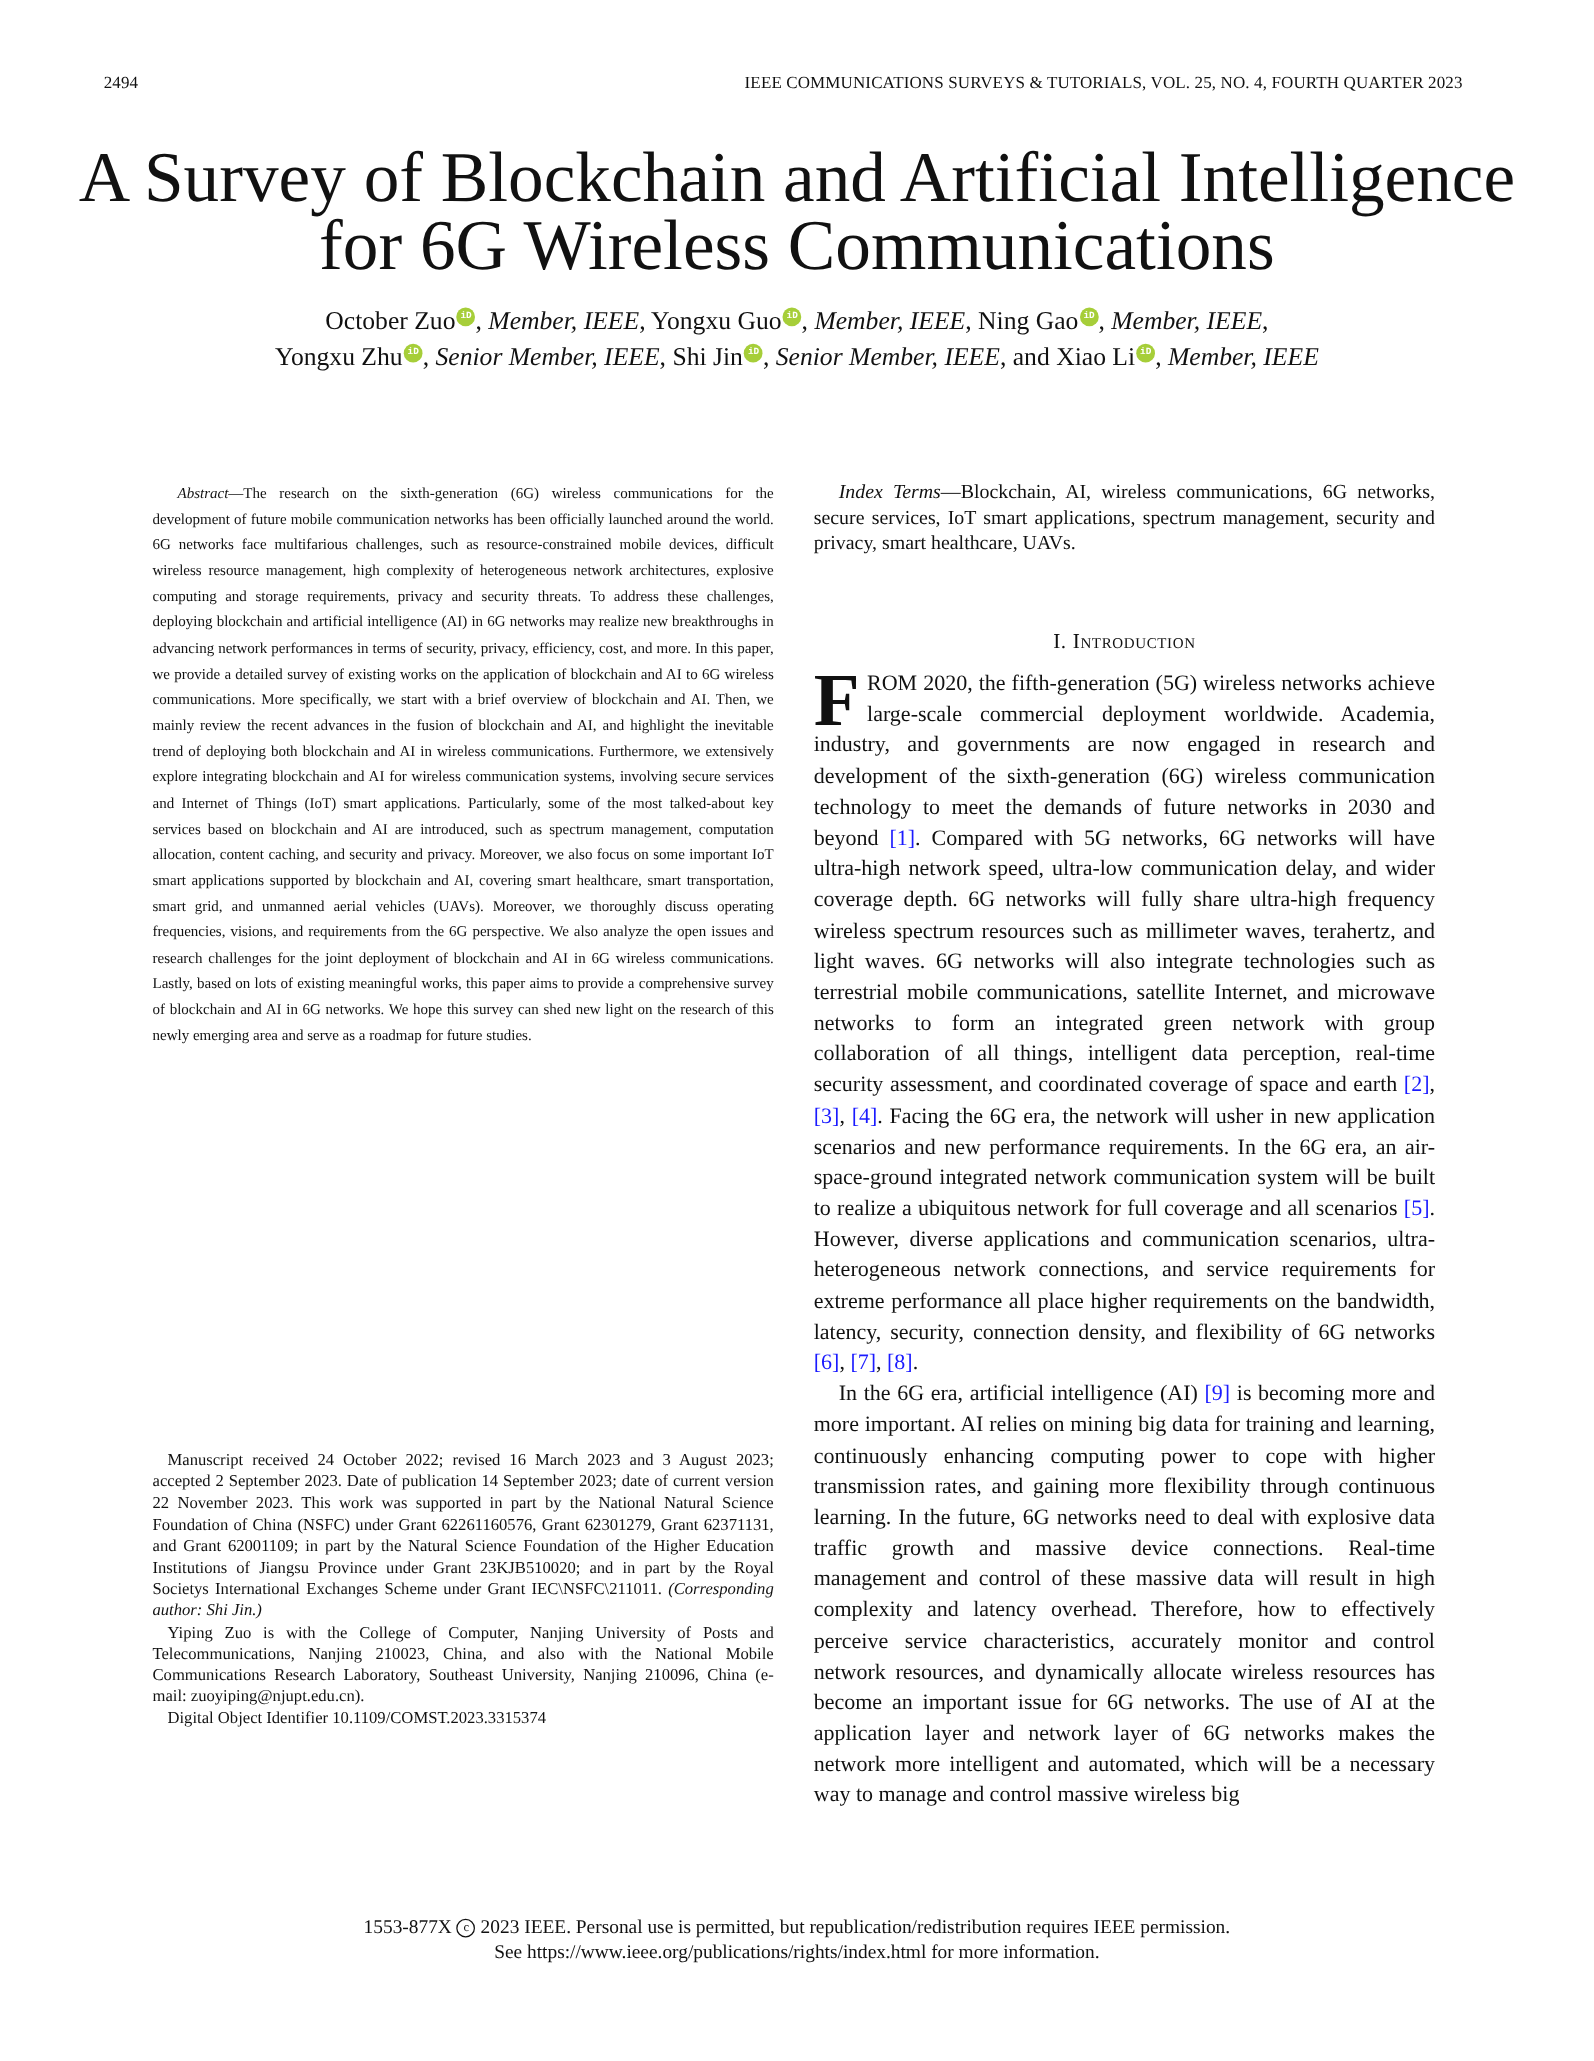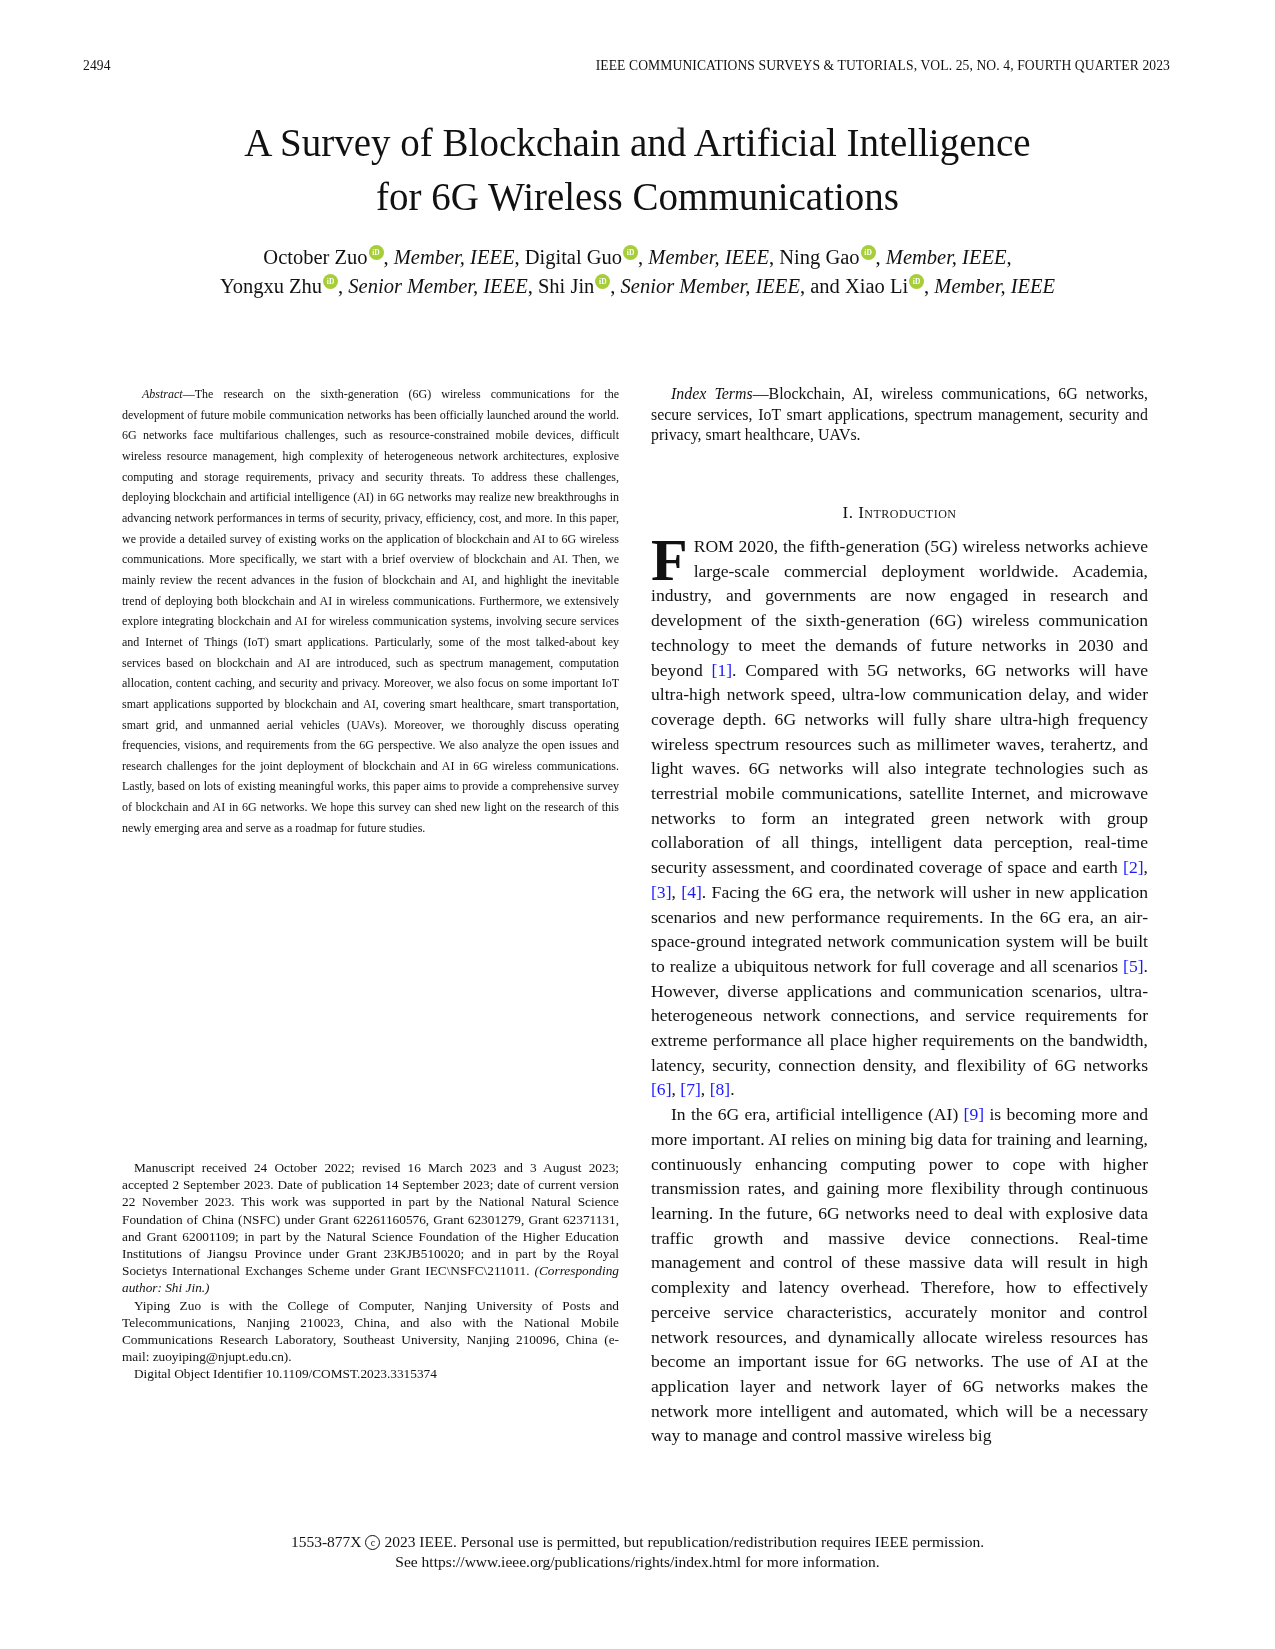--- a/index.html
+++ b/index.html
@@ -7,30 +7,30 @@
     width: 1275px; height: 1649px; position: relative; overflow: hidden;
     font-family: "Liberation Serif", "DejaVu Serif", serif; color: #111;
   }
   .running-head {
     position: absolute; top: 58px; left: 83px; right: 105px;
     display: flex; justify-content: space-between;
     font-size: 13.6px; letter-spacing: 0.1px;
   }
   .title {
     position: absolute; top: 116px; left: 0; right: 0; text-align: center;
-    font-size: 39px; line-height: 54px; font-weight: normal; margin: 0;
+    font-size: 57px; line-height: 54px; font-weight: normal; margin: 0;
   }
   .authors {
     position: absolute; top: 243px; left: 0; right: 0; text-align: center;
     font-size: 20.5px; line-height: 29px;
   }
   .authors i { font-style: italic; margin-top: 40px; }
   .orcid {
     display: inline-block; width: 15px; height: 15px; border-radius: 50%;
-    background: #a6ce39; color: #fff; font-family: Liberation Serif, serif;
+    background: #a6ce39; color: #fff; font-family: Liberation Mono, monospace;
     font-size: 7.5px; font-weight: bold; line-height: 15px; text-align: center;
     vertical-align: 9px; margin-left: 1px;
   }
   .col { position: absolute; width: 497px; text-align: justify; }
   .col-left { left: 122px; }
   .col-right { left: 651px; }
   .abstract {
     top: 384px; font-size: 12px; line-height: 20.65px; font-weight: normal;
     text-indent: 20px; margin: 0;
     hyphens: manual;
@@ -79,21 +79,21 @@
   <span>IEEE COMMUNICATIONS SURVEYS &amp; TUTORIALS, VOL. 25, NO. 4, FOURTH QUARTER 2023</span>
 </div>
 
 <h1 class="title">
   <span>A Survey of Blockchain and Artificial Intelligence</span><br>
   <span>for 6G Wireless Communications</span>
 </h1>
 
 <div class="authors">
   <span>October Zuo</span><span class="orcid">iD</span>, <i>Member, IEEE</i>,
-  <span>Digital Guo</span><span class="orcid">iD</span>, <i>Member, IEEE</i>,
+  <span>Yongxu Guo</span><span class="orcid">iD</span>, <i>Member, IEEE</i>,
   <span>Ning Gao</span><span class="orcid">iD</span>, <i>Member, IEEE</i>,<br>
   <span>Yongxu Zhu</span><span class="orcid">iD</span>, <i>Senior Member, IEEE</i>,
   <span>Shi Jin</span><span class="orcid">iD</span>, <i>Senior Member, IEEE</i>,
   <span>and</span>
   <span>Xiao Li</span><span class="orcid">iD</span>, <i>Member, IEEE</i>
 </div>
 
 <p class="col col-left abstract"><span class="label">Abstract</span><span>—</span><span>The research on the sixth-generation (6G) wire­less communications for the development of future mobile communication networks has been officially launched around the world. 6G networks face multifarious challenges, such as resource-constrained mobile devices, difficult wireless resource management, high complexity of heterogeneous network archi­tectures, explosive computing and storage requirements, privacy and security threats. To address these challenges, deploying blockchain and artificial intelligence (AI) in 6G networks may realize new breakthroughs in advancing network performances in terms of security, privacy, efficiency, cost, and more. In this paper, we provide a detailed survey of existing works on the application of blockchain and AI to 6G wireless communications. More specifically, we start with a brief overview of blockchain and AI. Then, we mainly review the recent advances in the fusion of blockchain and AI, and highlight the inevitable trend of deploying both blockchain and AI in wireless communications. Furthermore, we extensively explore integrating blockchain and AI for wireless communication systems, involving secure services and Internet of Things (IoT) smart applications. Particularly, some of the most talked-about key services based on blockchain and AI are introduced, such as spectrum management, com­putation allocation, content caching, and security and privacy. Moreover, we also focus on some important IoT smart applica­tions supported by blockchain and AI, covering smart healthcare, smart transportation, smart grid, and unmanned aerial vehicles (UAVs). Moreover, we thoroughly discuss operating frequencies, visions, and requirements from the 6G perspective. We also analyze the open issues and research challenges for the joint deployment of blockchain and AI in 6G wireless communica­tions. Lastly, based on lots of existing meaningful works, this paper aims to provide a comprehensive survey of blockchain and AI in 6G networks. We hope this survey can shed new light on the research of this newly emerging area and serve as a roadmap for future studies.</span></p>
 
 <div class="col col-left footnotes">

